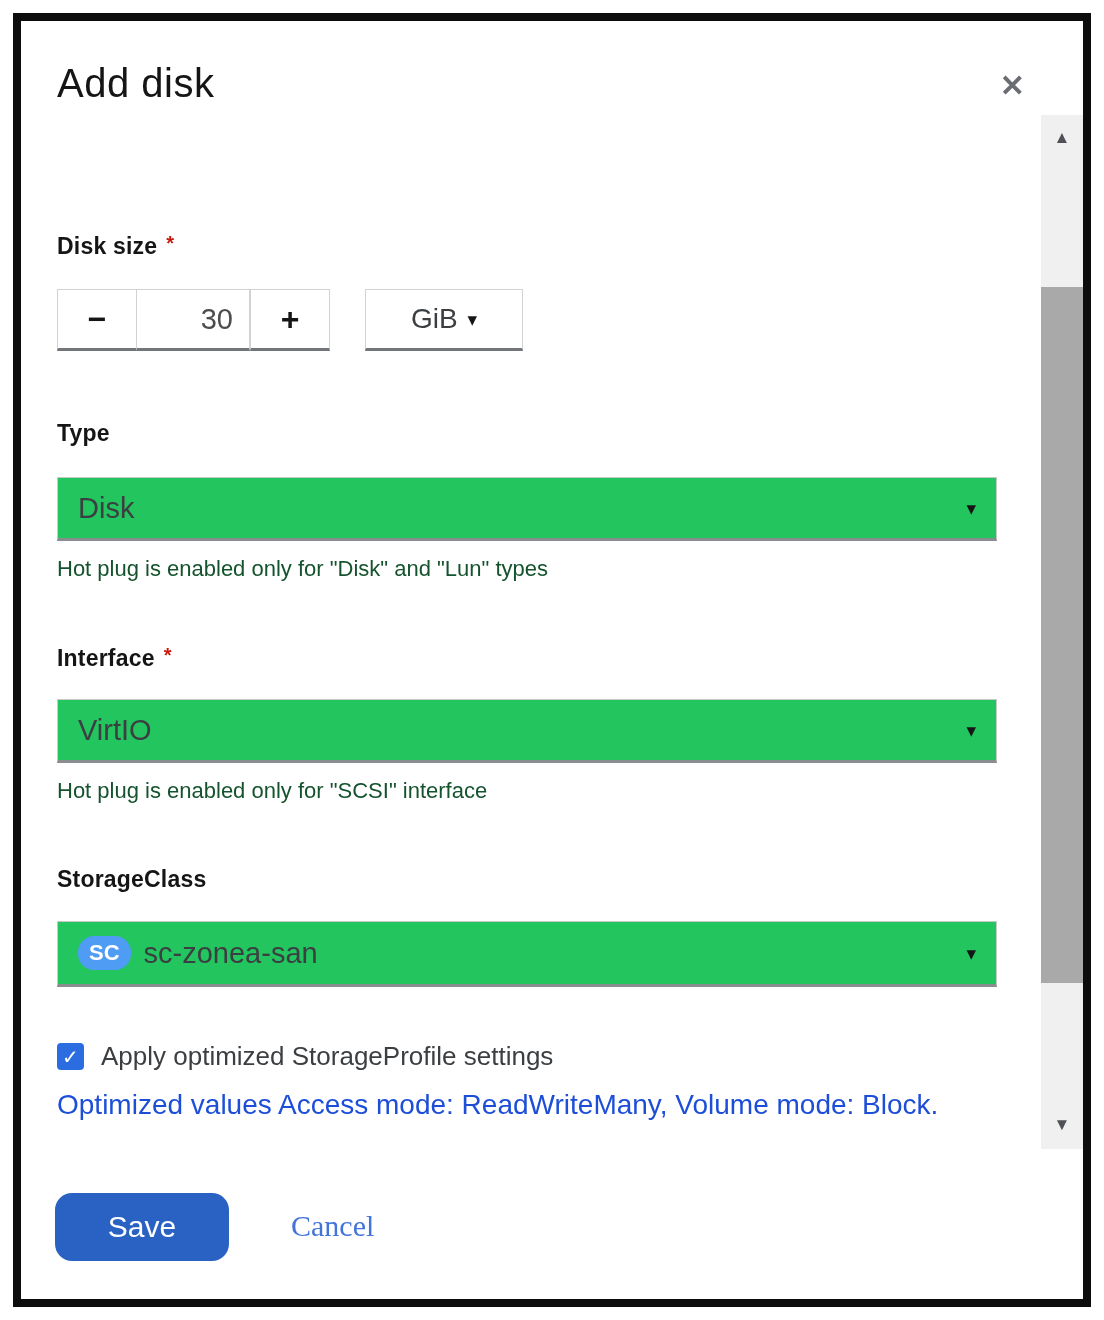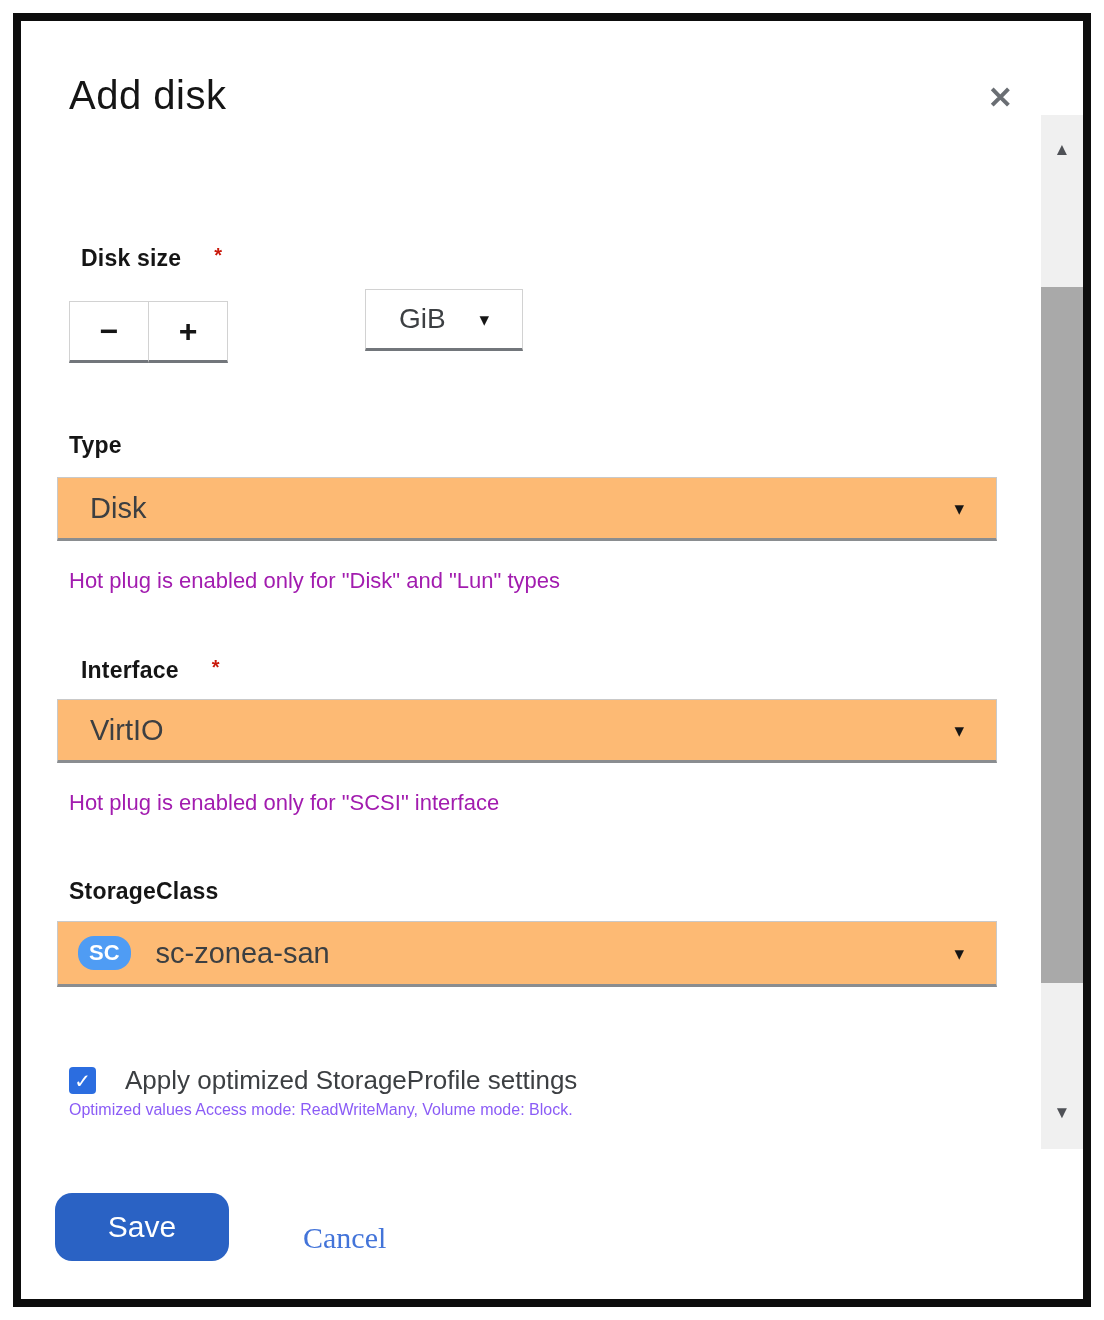--- a/index.html
+++ b/index.html
@@ -1,15 +1,15 @@
 <!DOCTYPE html>
 <html><head>
 <meta charset="utf-8">
 <style>
-  * { box-sizing: border-box; margin: 0; padding: 12px; }
+  * { box-sizing: border-box; margin: 0; padding: 0; }
   html, body {
     width: 1104px; height: 1320px;
     background: #ffffff;
     font-family: "Liberation Sans", "DejaVu Sans", sans-serif;
     overflow: hidden;
   }
   .window {
     position: absolute;
     left: 13px; top: 13px;
     width: 1078px; height: 1294px;
@@ -45,21 +45,21 @@
     position: absolute; left: 36px;
     font-size: 23px; font-weight: 700; color: #151515;
     letter-spacing: 0.2px;
   }
   .required {
     color: #c9190b; font-size: 20px; font-weight: 700;
     margin-left: 9px; position: relative; top: -4px;
   }
   .helper-text {
     position: absolute; left: 36px;
-    font-size: 22px; color: #a21caf;
+    font-size: 22px; color: #14532d;
   }
   
   .stepper {
     position: absolute; left: 36px; top: 268px;
     display: flex; height: 62px;
   }
   .stepper .seg {
     background: #fff;
     border: 1px solid #d2d2d2;
     border-bottom: 3px solid #72767b;
@@ -86,21 +86,21 @@
     border-bottom: 3px solid #72767b;
     display: flex; align-items: center; justify-content: center;
     gap: 10px; cursor: pointer;
   }
   .unit-select .unit-label { font-size: 28px; color: #3c3f42; }
   .caret { font-size: 19px; color: #151515; line-height: 1; }
   
   .pf-select {
     position: absolute; left: 36px;
     width: 940px; height: 64px;
-    background: #fdba74;
+    background: #22c55e;
     border: 1px solid #c9c9c9;
     border-bottom: 3px solid #8a8d90;
     display: flex; align-items: center;
     padding: 0 20px;
     font-size: 29px; color: #3c3f42;
     cursor: pointer;
   }
   .pf-select .caret { margin-left: auto; }
   .sc-badge {
     background: #4f9cf4; color: #ffffff;
@@ -115,21 +115,21 @@
     cursor: pointer;
   }
   .checkbox {
     width: 27px; height: 27px;
     background: #2b6de0; border-radius: 4px;
     display: flex; align-items: center; justify-content: center;
     color: #ffffff; font-size: 20px; font-weight: 700;
     line-height: 1;
   }
   .checkbox-label { font-size: 26px; color: #3c3f42; }
-  .sp-helper { font-size: 16px; color: #8b5cf6; }
+  .sp-helper { font-size: 28px; color: #1d4ed8; }
   
   .save-btn {
     position: absolute; left: 34px; top: 1172px;
     width: 174px; height: 68px;
     background: #2a62c4; color: #ffffff;
     border: none; border-radius: 17px;
     font-family: inherit; font-size: 30px;
     cursor: pointer;
   }
   .cancel-btn {
@@ -166,20 +166,21 @@
   <h1 class="modal-title">Add disk</h1>
   <button class="close-btn">✕</button>
 
 
   <div class="field-label" style="top:212px">
     <span>Disk size</span><span class="required">*</span>
   </div>
 
   <div class="stepper">
     <button class="seg">−</button>
+    <input class="seg" type="text" value="30" style="">
     <button class="seg">+</button>
   </div>
 
   <div class="unit-select">
     <span class="unit-label">GiB</span>
     <span class="caret">▾</span>
   </div>
 
   <div class="field-label" style="top:399px">Type</div>
   <div class="pf-select" style="top:456px">

